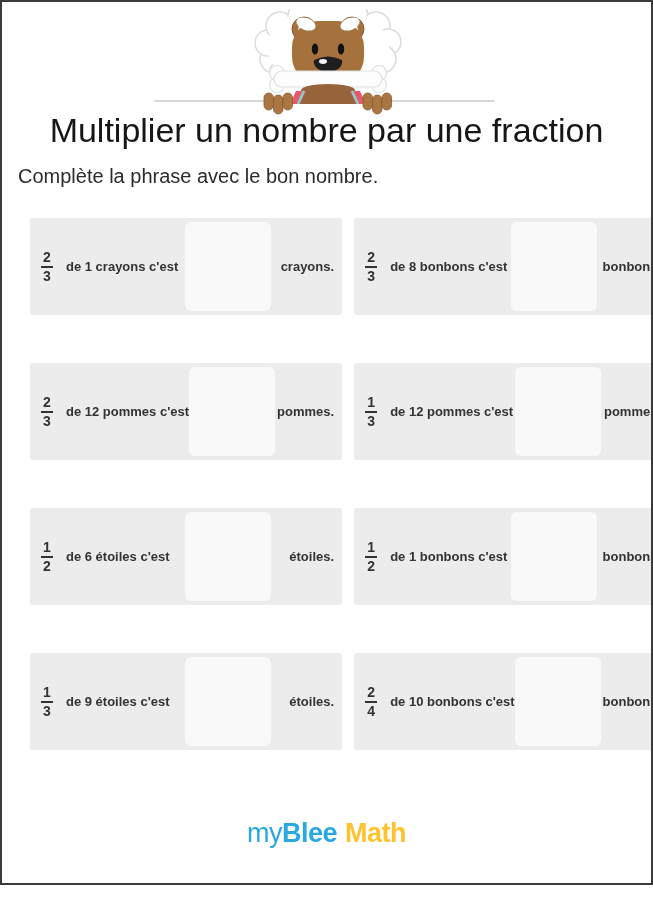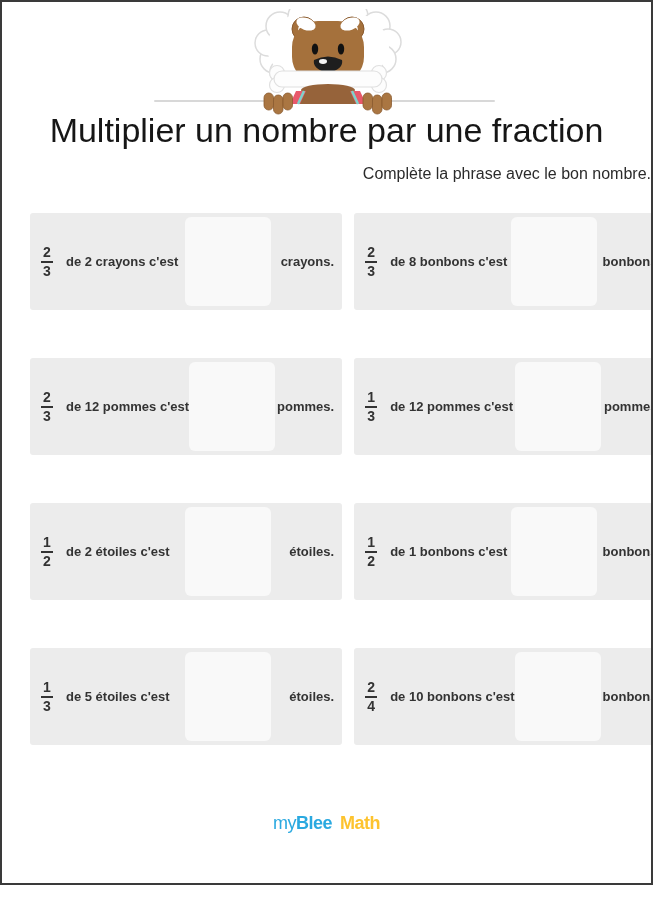--- a/index.html
+++ b/index.html
@@ -21,22 +21,22 @@
     position:absolute;top:7px;left:250px;width:152px;height:106px;
   }
   .title{
     margin:0;padding-top:107px;
     text-align:center;
     font-size:34px;line-height:43px;font-weight:400;
     color:#161616;letter-spacing:0;
   }
   .title-inner{display:block;width:580px;margin:0 auto;}
   .subtitle{
-    margin:13px 0 0 0;text-align:right;
-    font-size:16px;font-weight:400;color:#2b2b2b;padding-left:16px;
+    margin:13px 0 0 0;text-align:left;
+    font-size:20px;font-weight:400;color:#2b2b2b;padding-left:16px;
   }
   
   .grid{
     display:grid;
     grid-template-columns:1fr 1fr;
     gap:48px 12px;
     margin:30px 25px 0 28px;
   }
   .card{
     background:#ececec;
@@ -62,21 +62,21 @@
     margin:0 auto;flex:0 0 auto;
     min-width:40px;
   }
   .suffix{
     font-weight:700;font-size:13px;color:#333;
     white-space:nowrap;flex:0 0 auto;margin-left:2px;
   }
   
   .logo{
     margin-top:68px;text-align:center;
-    font-size:18px;font-weight:700;letter-spacing:-0.5px;
+    font-size:27px;font-weight:700;letter-spacing:-0.5px;
     user-select:none;
   }
   .logo-my{color:#2aa9e0;font-weight:500;}
   .logo-blee{color:#2aa9e0;font-weight:700;}
   .logo-math{color:#fdc32e;font-weight:700;margin-left:8px;}
 </style>
 </head>
 <body>
 
 <div class="page">
@@ -148,21 +148,21 @@
 
   <p class="subtitle">Complète la phrase avec le bon nombre.</p>
 
   <div class="grid">
     <div class="card">
       <span class="fraction">
         <span>2</span>
         <span class="frac-bar"></span>
         <span>3</span>
       </span>
-      <span class="prompt">de 2 crayons c'est</span>
+      <span class="prompt">de 1 crayons c'est</span>
       <div class="answer-box"></div>
       <span class="suffix">crayons.</span>
     </div>
 
     <div class="card">
       <span class="fraction">
         <span>2</span>
         <span class="frac-bar"></span>
         <span>3</span>
       </span>
@@ -192,21 +192,21 @@
       <div class="answer-box"></div>
       <span class="suffix">pommes.</span>
     </div>
 
     <div class="card">
       <span class="fraction">
         <span>1</span>
         <span class="frac-bar"></span>
         <span>2</span>
       </span>
-      <span class="prompt">de 2 étoiles c'est</span>
+      <span class="prompt">de 6 étoiles c'est</span>
       <div class="answer-box"></div>
       <span class="suffix">étoiles.</span>
     </div>
 
     <div class="card">
       <span class="fraction">
         <span>1</span>
         <span class="frac-bar"></span>
         <span>2</span>
       </span>
@@ -214,21 +214,21 @@
       <div class="answer-box"></div>
       <span class="suffix">bonbons.</span>
     </div>
 
     <div class="card">
       <span class="fraction">
         <span>1</span>
         <span class="frac-bar"></span>
         <span>3</span>
       </span>
-      <span class="prompt">de 5 étoiles c'est</span>
+      <span class="prompt">de 9 étoiles c'est</span>
       <div class="answer-box"></div>
       <span class="suffix">étoiles.</span>
     </div>
 
     <div class="card">
       <span class="fraction">
         <span>2</span>
         <span class="frac-bar"></span>
         <span>4</span>
       </span>

